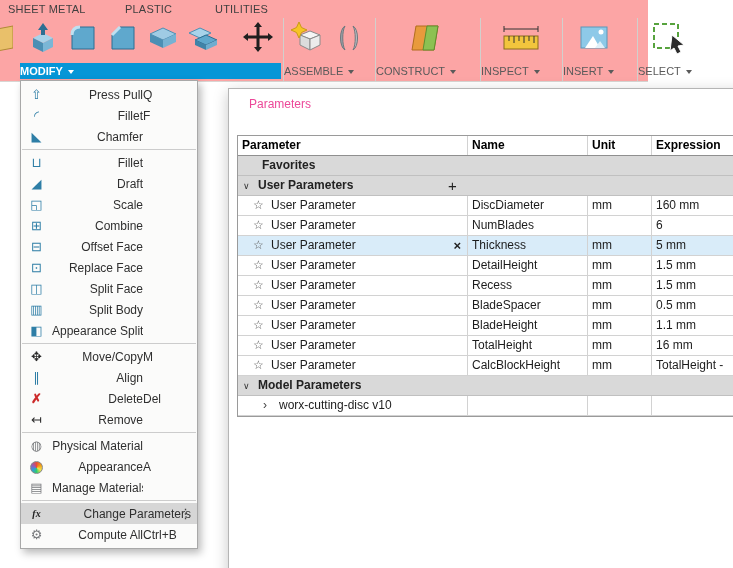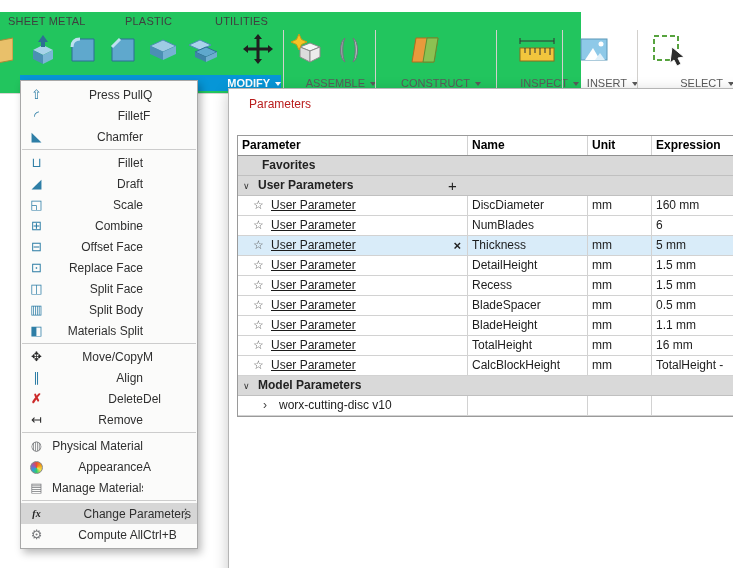--- a/index.html
+++ b/index.html
@@ -2,28 +2,28 @@
 <html><head>
 <meta charset="utf-8">
 <style>
   html,body{margin:0;padding:0;}
   body{
     position:relative;width:733px;height:568px;overflow:hidden;
     background:#ffffff;font-family:"Liberation Sans",sans-serif;
     -webkit-font-smoothing:antialiased;
   }
   
-  .ribbon{position:absolute;left:0;top:0;width:581px;height:81px;background:#22c55e;border-bottom:1px solid #d8d6d3;margin-top:12px;}
+  .ribbon{position:absolute;left:0;top:0;width:648px;height:81px;background:#fca5a5;border-bottom:1px solid #d8d6d3;}
   .tab{position:absolute;top:3px;font-size:11px;color:#3f3f3f;cursor:pointer;letter-spacing:.2px;}
   .edge-icon{position:absolute;left:0;top:22px;}
   .grp{position:absolute;top:18px;height:63px;}
   .grp.bordered{border-left:1px solid #d2d0cd;}
   .grp .icons{display:flex;align-items:flex-start;padding-top:3px;}
   .icon-btn{display:block;cursor:pointer;}
-  .grp-label{position:absolute;bottom:2px;left:0;right:0;height:16px;line-height:16px;text-align:right;
+  .grp-label{position:absolute;bottom:2px;left:0;right:0;height:16px;line-height:16px;text-align:left;
     font-size:11px;color:#5a5a5a;cursor:pointer;white-space:nowrap;}
   .modify-active{background:#0696d7;color:#ffffff;font-weight:bold;}
   .caret{display:inline-block;width:0;height:0;border-left:3.5px solid transparent;border-right:3.5px solid transparent;
     border-top:4px solid currentColor;margin-left:5px;vertical-align:middle;}
   
   .menu{position:absolute;left:20px;top:80px;width:178px;background:#fbfbfa;border:1px solid #a8a8a8;
     box-shadow:3px 4px 8px rgba(0,0,0,.28);padding:3px 0;z-index:10;box-sizing:border-box;}
   .mi{position:relative;height:21px;display:flex;align-items:center;padding:0 6px 0 7px;font-size:12px;color:#2f2f2f;cursor:pointer;}
   .mi .ic{width:17px;flex:none;text-align:center;margin-right:7px;font-size:13px;line-height:21px;}
   .mi .lbl{flex:1;white-space:nowrap;overflow:hidden;text-align:right;}
@@ -34,37 +34,37 @@
   .ic.dark{color:#2b2b2b;}
   .ic.red{color:#cc2a2a;font-weight:bold;}
   .ic.gray{color:#77797c;}
   .ic.fx{font-family:"Liberation Serif",serif;font-style:italic;font-weight:bold;color:#222;font-size:10px;}
   .wheel{display:inline-block;width:13px;height:13px;border-radius:50%;vertical-align:middle;
     background:conic-gradient(#e74c3c,#f39c12,#f1e14f,#2ecc71,#3498db,#9b59b6,#e74c3c);border:1px solid #888;box-sizing:border-box;}
   .dots{position:absolute;right:5px;top:0;line-height:21px;font-size:13px;color:#444;}
   
   .dialog{position:absolute;left:228px;top:88px;width:580px;height:500px;background:#ffffff;
     border:1px solid #b5b5b5;box-shadow:0 4px 14px rgba(0,0,0,.22);z-index:5;}
-  .dlg-title{position:absolute;left:20px;top:8px;font-size:12px;color:#b91c1c;}
+  .dlg-title{position:absolute;left:20px;top:8px;font-size:12px;color:#ec4899;}
   .ptable{position:absolute;left:8px;top:46px;width:566px;border:1px solid #9a9a9a;background:#fff;
     font-size:12px;color:#1c1c1c;box-sizing:content-box;}
   .trow{display:flex;height:20px;line-height:19px;border-bottom:1px solid #d2d2d2;box-sizing:border-box;background:#fff;}
   .c{box-sizing:border-box;border-right:1px solid #d2d2d2;padding:0 0 0 4px;overflow:hidden;white-space:nowrap;}
   .cp{width:230px;position:relative;}
   .cn{width:120px;}
   .cu{width:64px;}
   .ce{width:152px;border-right:none;}
   .thead{font-weight:bold;border-bottom:1px solid #8f8f8f;color:#000;}
   .grow{background:#d9d9d9;display:flex;align-items:center;position:relative;font-weight:bold;color:#222;
     border-bottom:1px solid #c0c0c0;}
   .grow .chev{width:12px;margin-left:5px;font-size:9px;color:#333;font-weight:normal;cursor:pointer;line-height:20px;}
   .grow .glabel{margin-left:3px;}
   .grow.no-chev .glabel{margin-left:24px;}
   .plus{position:absolute;left:210px;top:0;line-height:19px;font-size:15px;font-weight:normal;color:#222;cursor:pointer;}
-  .prow .cp{padding-left:15px;text-decoration:underline;}
+  .prow .cp{padding-left:15px;}
   .star{display:inline-block;width:13px;margin-right:5px;color:#5a5a5a;font-size:12px;cursor:pointer;}
   .prow.sel{background:#d9ecf9;}
   .xdel{position:absolute;right:6px;top:0;line-height:19px;color:#222;font-weight:bold;font-size:13px;cursor:pointer;}
   .mrow .cp{padding-left:25px;}
   .chev2{display:inline-block;width:10px;margin-right:6px;color:#444;cursor:pointer;}
 </style>
 </head>
 <body>
 
 <div class="ribbon">
@@ -155,21 +155,21 @@
           <polygon points="8,5 30,5 26,29 4,29" fill="#e89a3c" stroke="#b06d1e"></polygon>
           <polygon points="19,5 30,5 26,29 15,29" fill="#8cc152" stroke="#5e8f30"></polygon>
         </svg>
       </span>
     </div>
     <div class="grp-label">
       <span>CONSTRUCT</span><span class="caret"></span>
     </div>
   </div>
 
-  <div class="grp bordered" style="left:496px;width:82px">
+  <div class="grp bordered" style="left:480px;width:82px">
     <div class="icons" style="padding-left:20px">
       <span class="icon-btn">
         <svg width="40" height="34" viewBox="0 0 40 34">
           <path d="M3 8 H37" stroke="#333" stroke-width="1"></path>
           <path d="M3 5 V11 M37 5 V11" stroke="#333"></path>
           <rect x="3" y="15" width="34" height="13" fill="#f2c53d" stroke="#8a6d1d"></rect>
           <path d="M8 15 v5 M13 15 v7 M18 15 v5 M23 15 v7 M28 15 v5 M33 15 v7" stroke="#333"></path>
         </svg>
       </span>
     </div>
@@ -264,21 +264,21 @@
     <span class="lbl">Split Face</span>
     <span class="sc"></span>
   </div>
   <div class="mi">
     <span class="ic blue">▥</span>
     <span class="lbl">Split Body</span>
     <span class="sc"></span>
   </div>
   <div class="mi">
     <span class="ic blue">◧</span>
-    <span class="lbl">Materials Split</span>
+    <span class="lbl">Appearance Split</span>
     <span class="sc"></span>
   </div>
 
   <div class="sep"></div>
 
   <div class="mi">
     <span class="ic dark">✥</span>
     <span class="lbl">Move/Copy</span>
     <span class="sc">M</span>
   </div>

